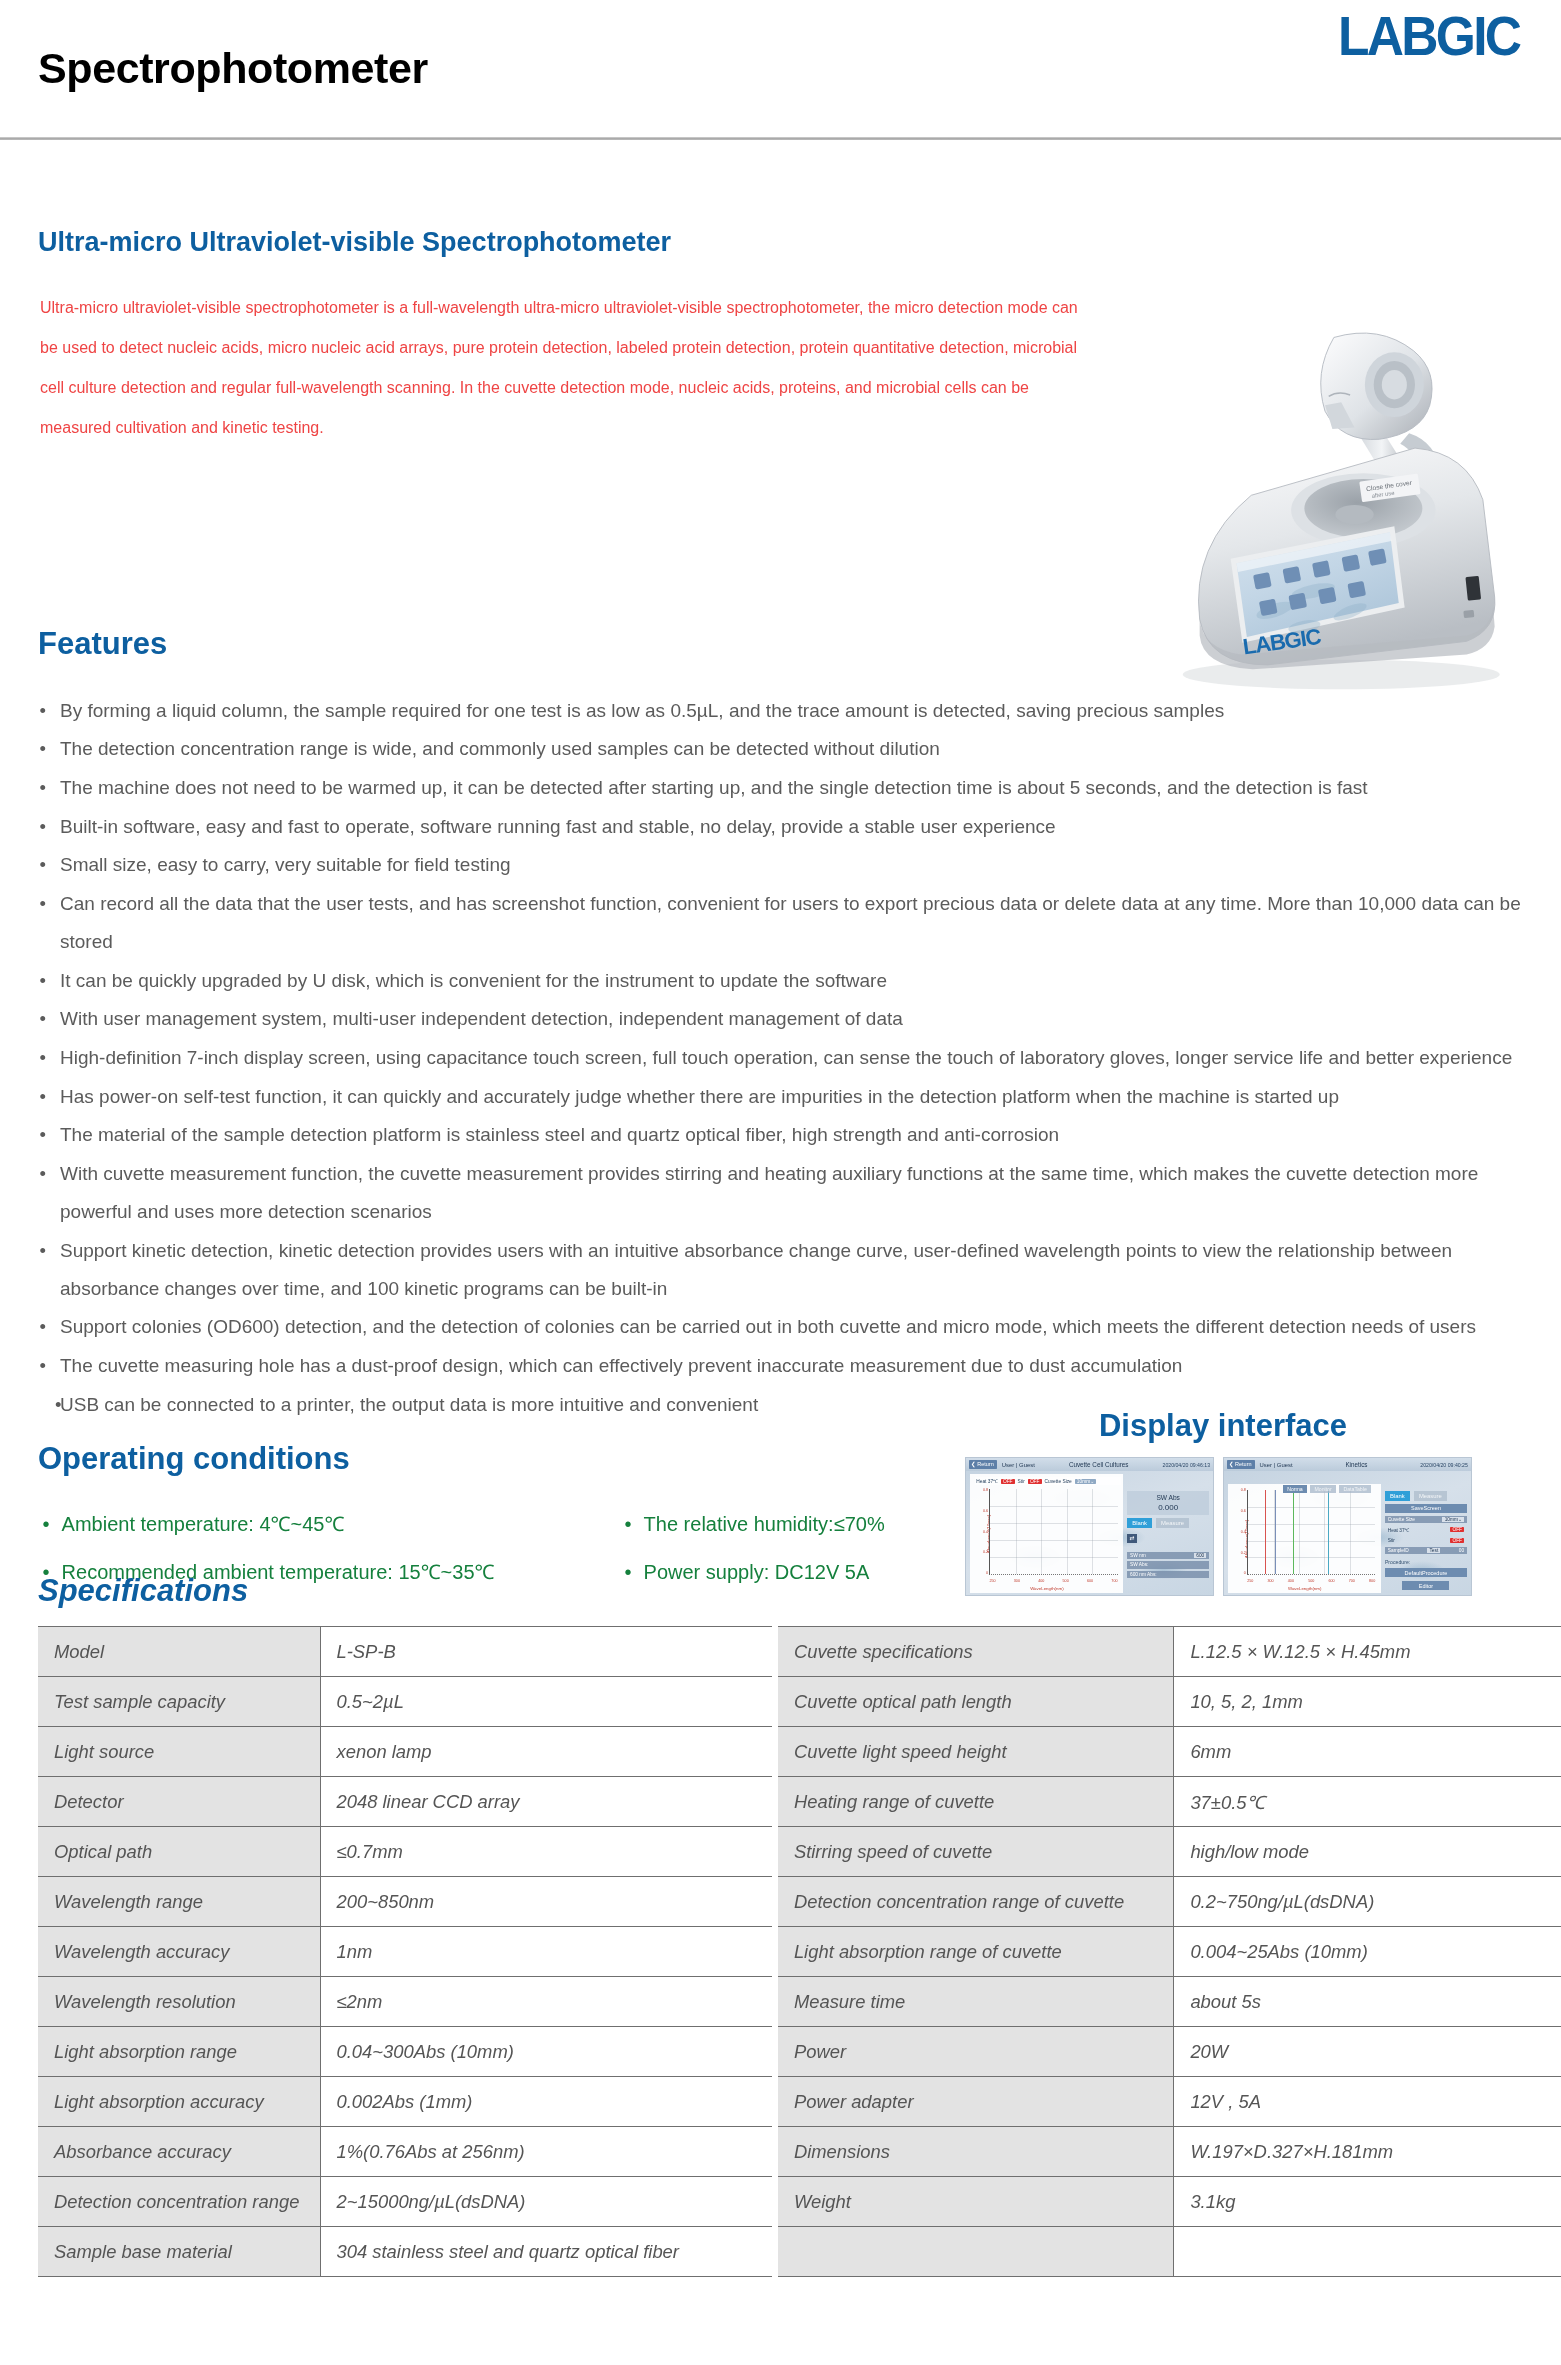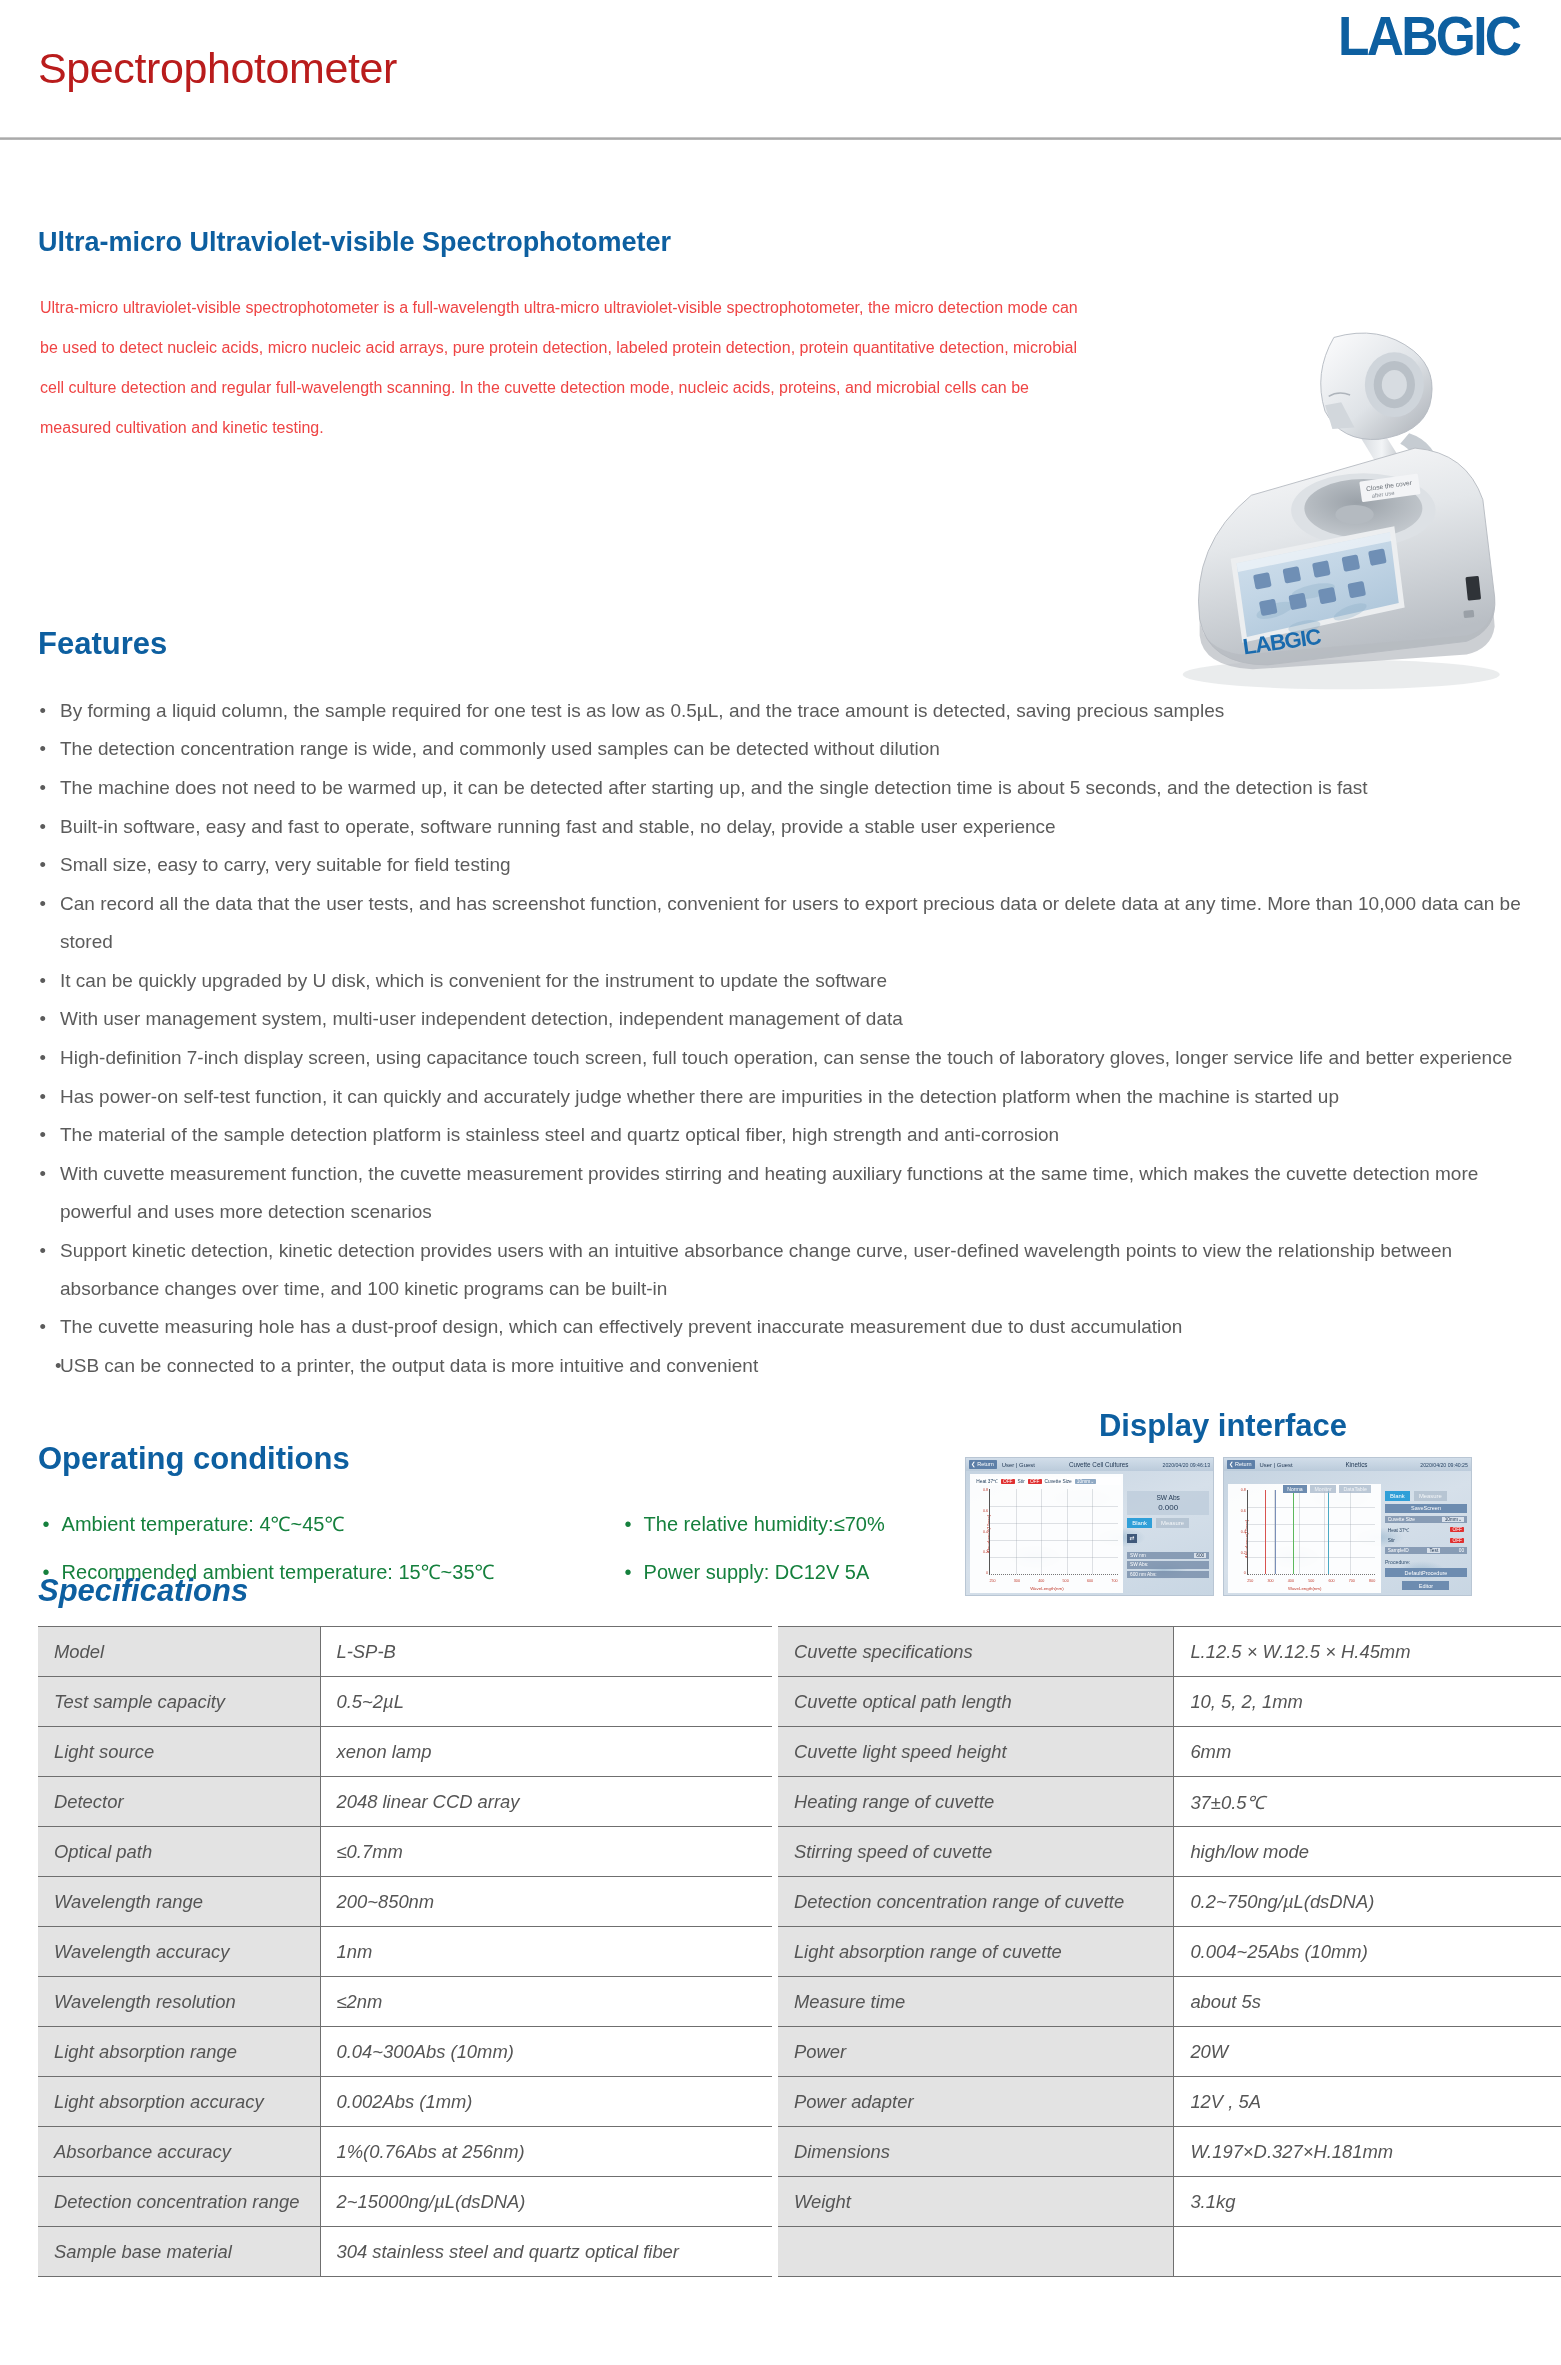--- a/index.html
+++ b/index.html
@@ -23,22 +23,22 @@
     height: 144px;
     padding: 0 35px;
     box-sizing: border-box;
   }
   .page-header .header-title {
     position: absolute;
     left: 38px;
     top: 68px;
     transform: translateY(-50%);
     font-size: 43px;
-    font-weight: normal;
-    color: #b91c1c;
+    font-weight: bold;
+    color: #000000;
     letter-spacing: -0.4px;
     white-space: nowrap;
   }
   .brand-logo {
     position: absolute;
     right: 35px;
     top: 68px;
     transform: translateY(-50%);
     font-size: 56px;
     font-weight: bold;
@@ -545,20 +545,21 @@
     <p class="feature-item">Built-in software, easy and fast to operate, software running fast and stable, no delay, provide a stable user experience</p>
     <p class="feature-item">Small size, easy to carry, very suitable for field testing</p>
     <p class="feature-item">Can record all the data that the user tests, and has screenshot function, convenient for users to export precious data or delete data at any time. More than 10,000 data can be stored</p>
     <p class="feature-item">It can be quickly upgraded by U disk, which is convenient for the instrument to update the software</p>
     <p class="feature-item">With user management system, multi-user independent detection, independent management of data</p>
     <p class="feature-item">High-definition 7-inch display screen, using capacitance touch screen, full touch operation, can sense the touch of laboratory gloves, longer service life and better experience</p>
     <p class="feature-item">Has power-on self-test function, it can quickly and accurately judge whether there are impurities in the detection platform when the machine is started up</p>
     <p class="feature-item">The material of the sample detection platform is stainless steel and quartz optical fiber, high strength and anti-corrosion</p>
     <p class="feature-item">With cuvette measurement function, the cuvette measurement provides stirring and heating auxiliary functions at the same time, which makes the cuvette detection more powerful and uses more detection scenarios</p>
     <p class="feature-item">Support kinetic detection, kinetic detection provides users with an intuitive absorbance change curve, user-defined wavelength points to view the relationship between absorbance changes over time, and 100 kinetic programs can be built-in</p>
+    <p class="feature-item">Support colonies (OD600) detection, and the detection of colonies can be carried out in both cuvette and micro mode, which meets the different detection needs of users</p>
     <p class="feature-item">The cuvette measuring hole has a dust-proof design, which can effectively prevent inaccurate measurement due to dust accumulation</p>
     <p class="feature-item no-indent-bullet">USB can be connected to a printer, the output data is more intuitive and convenient</p>
   </div>
 </div>
 
 <div class="op-block">
   <div class="section-heading" style="position:static;">Operating conditions</div>
   <div class="op-list">
     <div class="op-item">Ambient temperature:  4℃~45℃</div>
     <div class="op-item">The relative humidity:≤70%</div>

